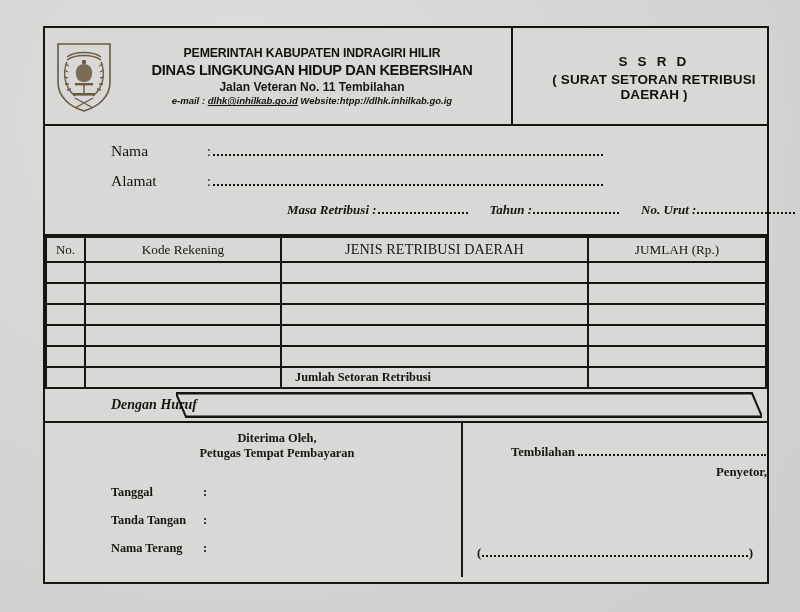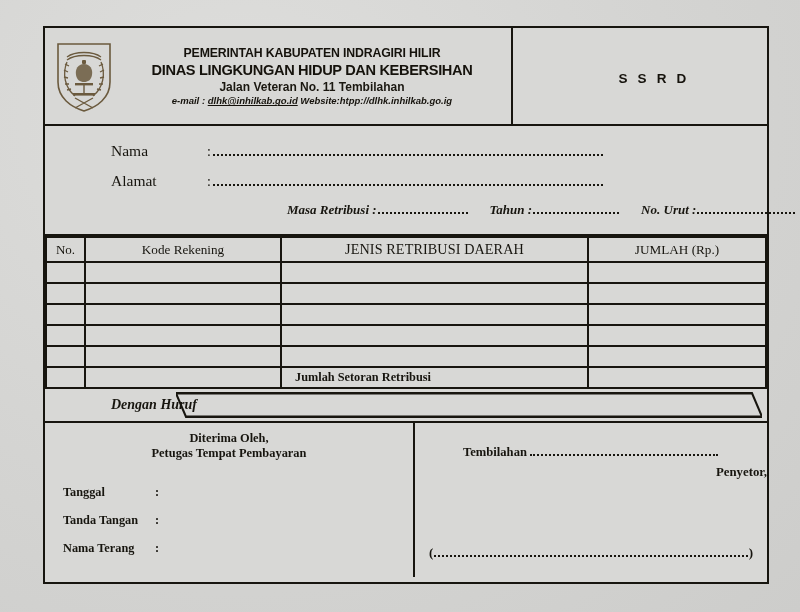--- a/index.html
+++ b/index.html
@@ -119,21 +119,21 @@
     font-weight:bold; font-style:italic; font-size:14px; color:#17150f;
     margin-left:20px; white-space:nowrap;
   }
   .para-wrap{ position:absolute; left:131px; right:5px; top:3px; bottom:3px; }
   .para-wrap svg{ width:100%; height:100%; display:block; }
 
   
   .foot{ display:flex; height:auto; }
   .foot-left{
     width:370px; border-right:2.5px solid #17150f; box-sizing:border-box;
-    position:relative; height:154px;
+    position:relative; height:154px;margin-left:48px;
   }
   .foot-right{ flex:1; position:relative; height:154px; }
   .f-center{ text-align:center; font-weight:bold; color:#17150f; }
   .ditrm{ font-size:12.4px; margin-top:8px; }
   .petugas{ font-size:12.4px; margin-top:0px; }
   .siglist{ position:absolute; left:18px; top:62px; }
   .sigrow{
     display:flex; font-weight:bold; font-size:12.3px; color:#17150f;
     margin-bottom:13px;
   }
@@ -193,20 +193,21 @@
         <div class="org-l1">PEMERINTAH KABUPATEN INDRAGIRI HILIR</div>
         <div class="org-l2">DINAS LINGKUNGAN HIDUP DAN KEBERSIHAN</div>
         <div class="org-l3">Jalan Veteran No. 11 Tembilahan</div>
         <div class="org-l4"><span>e-mail : </span><span class="u">dlhk@inhilkab.go.id</span><span> Website:htpp://dlhk.inhilkab.go.ig</span></div>
       </div>
     </div>
 
     <div class="hdr-right">
       <div>
         <div class="ssrd1">S S R D</div>
+        <div class="ssrd2">( SURAT SETORAN RETRIBUSI DAERAH )</div>
       </div>
     </div>
   </div>
 
   <div class="ident">
 
     <div class="idrow" style="left:66px; top:16px; width:600px;">
       <span class="idlabel">Nama</span>
       <span class="idcolon">:</span>
       <span class="dots" style="width:390px;"></span>

